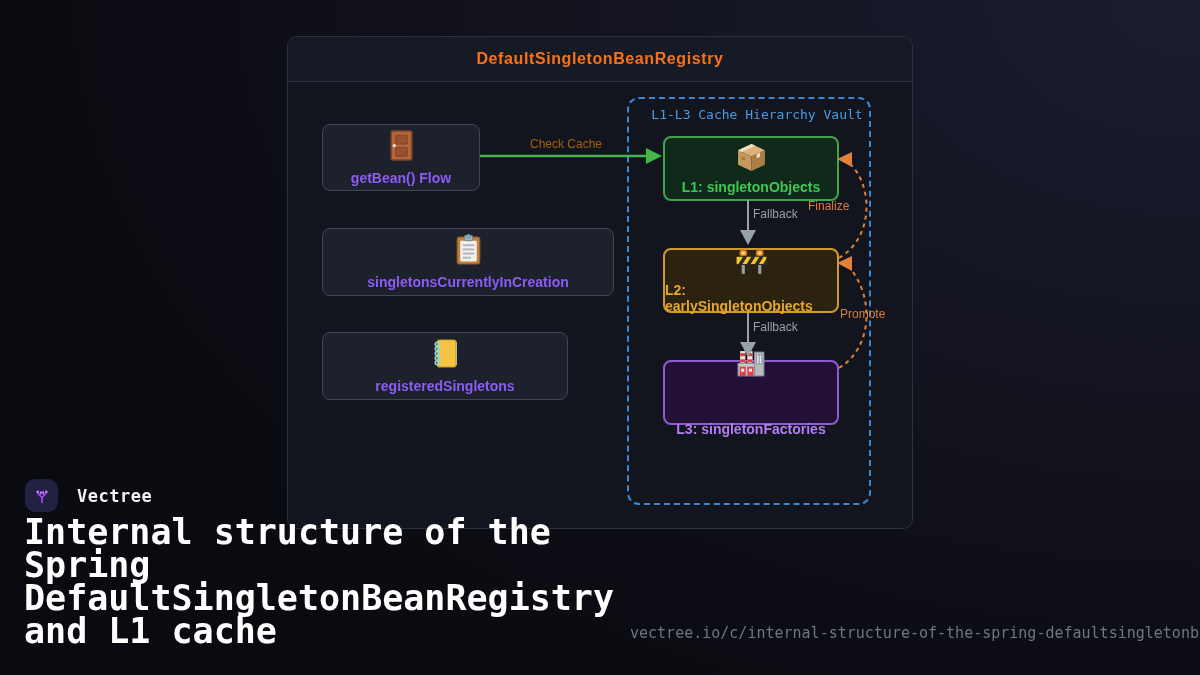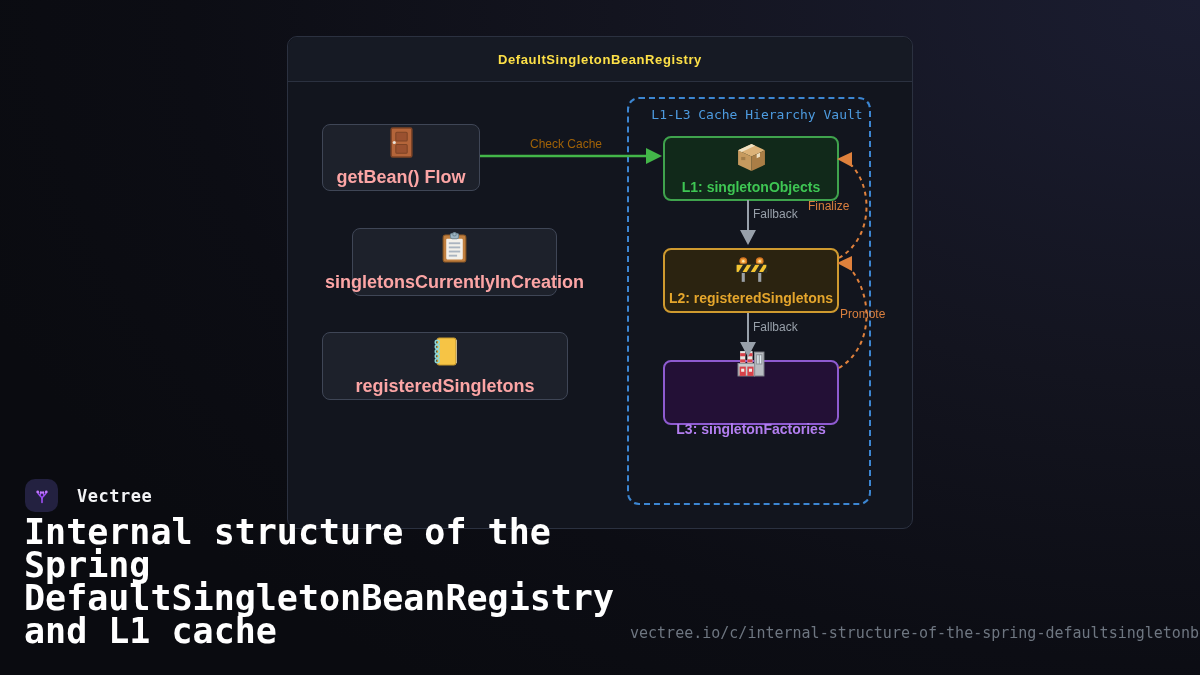--- a/index.html
+++ b/index.html
@@ -10,26 +10,26 @@
     position:relative; color:#e8eaed;
   }
   .panel {
     position:absolute; left:287px; top:36px; width:626px; height:493px;
     background:#12151e; border:1px solid #2b3140; border-radius:10px;
   }
   .panel-header {
     height:45px; border-bottom:1px solid #2b3140; background:#161a24;
     border-radius:10px 10px 0 0; display:flex; align-items:center; justify-content:center;
   }
-  .panel-title { font-size:13px; font-weight:bold; letter-spacing:.6px; color:#fde047; }
+  .panel-title { font-size:16px; font-weight:bold; letter-spacing:.6px; color:#f97316; }
   .node {
     position:absolute; background:#1d212b; border:1px solid #3f4656; border-radius:8px;
     display:flex; flex-direction:column; align-items:center; justify-content:center; gap:5px;
   }
-  .node-label { font-size:18px; font-weight:bold; color:#fca5a5; }
+  .node-label { font-size:14px; font-weight:bold; color:#8b5cf6; }
   .vault {
     position:absolute; left:339px; top:60px; width:244px; height:408px;
     border:2px dashed #3c86d2; border-radius:12px;
   }
   .vault-label {
     position:absolute; top:8px; left:16px; right:0; text-align:center;
     font-family:"DejaVu Sans Mono", monospace; font-size:13px; color:#4d9be0;
   }
   .level {
     position:absolute; left:34px; width:176px; height:65px; border-radius:8px;
@@ -80,21 +80,21 @@
       <svg width="23" height="31" viewBox="0 0 22 30">
         <rect x="1" y="1" width="20" height="28" rx="1.5" fill="#b4653a" stroke="#7e4426" stroke-width="1.5"></rect>
         <rect x="5.5" y="5" width="11" height="8.5" rx="1" fill="#9a5130" stroke="#7e4426"></rect>
         <rect x="5.5" y="17" width="11" height="8.5" rx="1" fill="#9a5130" stroke="#7e4426"></rect>
         <circle cx="4" cy="15" r="1.5" fill="#e8e3da"></circle>
       </svg>
     </span>
     <span class="node-label">getBean() Flow</span>
   </div>
 
-  <div class="node" style="left:34px; top:191px; width:205px; height:68px;margin-left:30px;">
+  <div class="node" style="left:34px; top:191px; width:292px; height:68px;">
     <span>
       <svg width="27" height="31" viewBox="0 0 26 30">
         <rect x="2" y="3" width="22" height="26" rx="2.5" fill="#c07f3f" stroke="#8f5a26"></rect>
         <rect x="5" y="6.5" width="16" height="20" rx="1" fill="#f3f0ea"></rect>
         <rect x="7.5" y="10" width="11" height="1.8" fill="#aab4c0"></rect>
         <rect x="7.5" y="14" width="11" height="1.8" fill="#aab4c0"></rect>
         <rect x="7.5" y="18" width="11" height="1.8" fill="#aab4c0"></rect>
         <rect x="7.5" y="22" width="8" height="1.8" fill="#aab4c0"></rect>
         <rect x="9" y="1.5" width="8" height="5" rx="1.8" fill="#9fb6c4" stroke="#6f8794"></rect>
         <circle cx="13" cy="2.2" r="1.7" fill="#9fb6c4" stroke="#6f8794"></circle>
@@ -146,21 +146,21 @@
           <circle cx="25" cy="5" r="1.2" fill="#fde6b0"></circle>
           <g>
             <rect x="2" y="8" width="30" height="8" rx="1" fill="#f5c531" stroke="#2b2b20"></rect>
             <polygon points="4,16 9,8 13,8 8,16" fill="#2b2b20"></polygon>
             <polygon points="12,16 17,8 21,8 16,16" fill="#2b2b20"></polygon>
             <polygon points="20,16 25,8 29,8 24,16" fill="#2b2b20"></polygon>
             <polygon points="28,16 32,9.6 32,15 31,16" fill="#2b2b20"></polygon>
           </g>
         </svg>
       </span>
-      <span class="level-label">L2: registeredSingletons</span>
+      <span class="level-label">L2: earlySingletonObjects</span>
     </div>
 
     <div class="level lvl3">
       <span>
         <svg width="31" height="29" viewBox="0 0 30 28">
           <rect x="4" y="2" width="5" height="13" fill="#e8e6e2"></rect>
           <rect x="4" y="4" width="5" height="3" fill="#d8414a"></rect>
           <rect x="4" y="10" width="5" height="3" fill="#d8414a"></rect>
           <rect x="11" y="2" width="5" height="13" fill="#e8e6e2"></rect>
           <rect x="11" y="4" width="5" height="3" fill="#d8414a"></rect>

